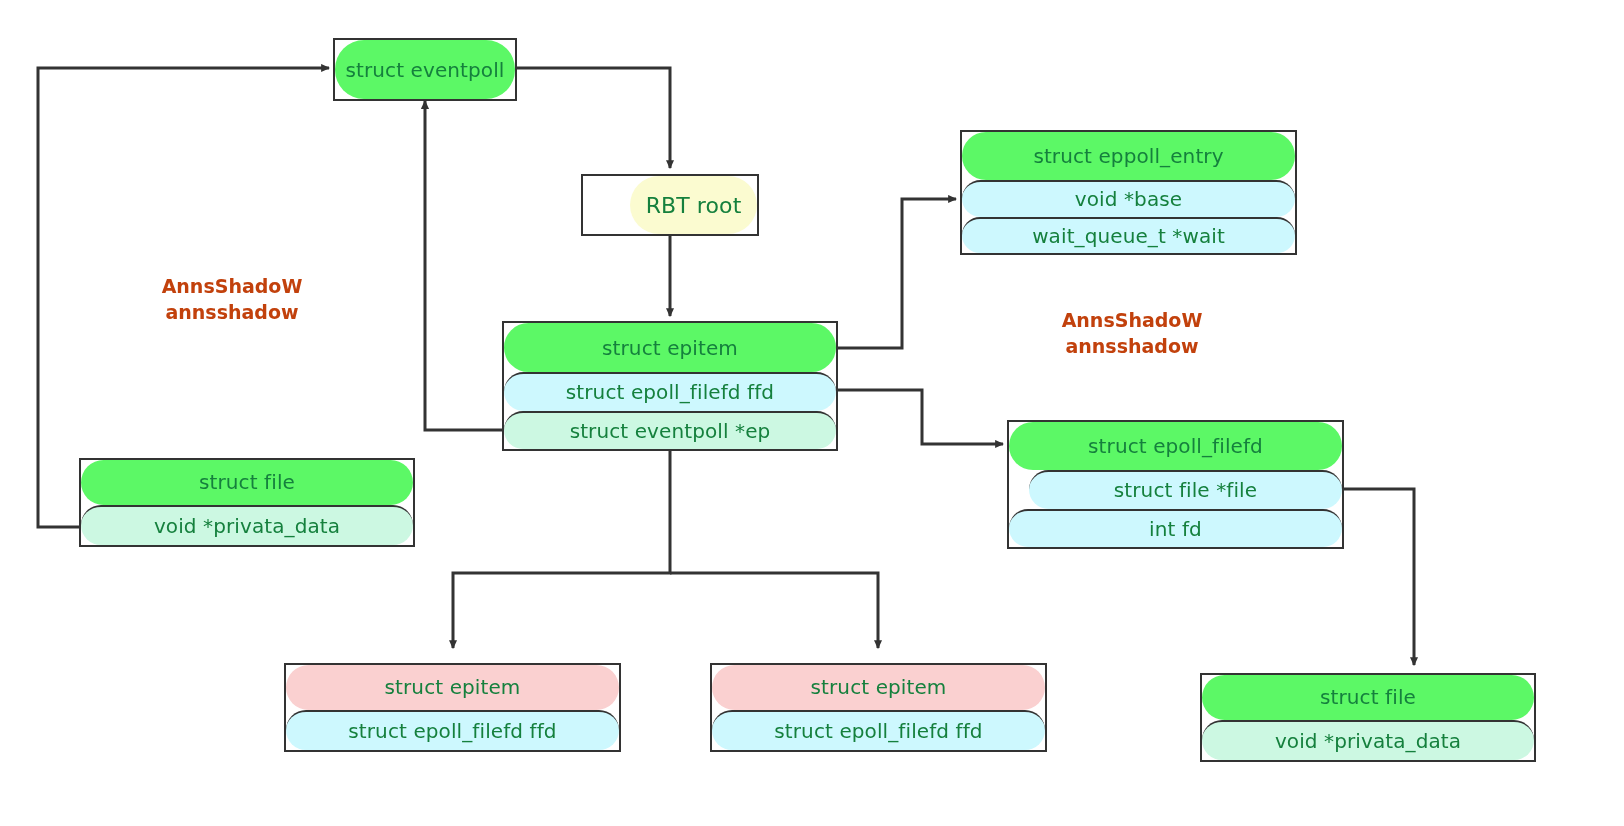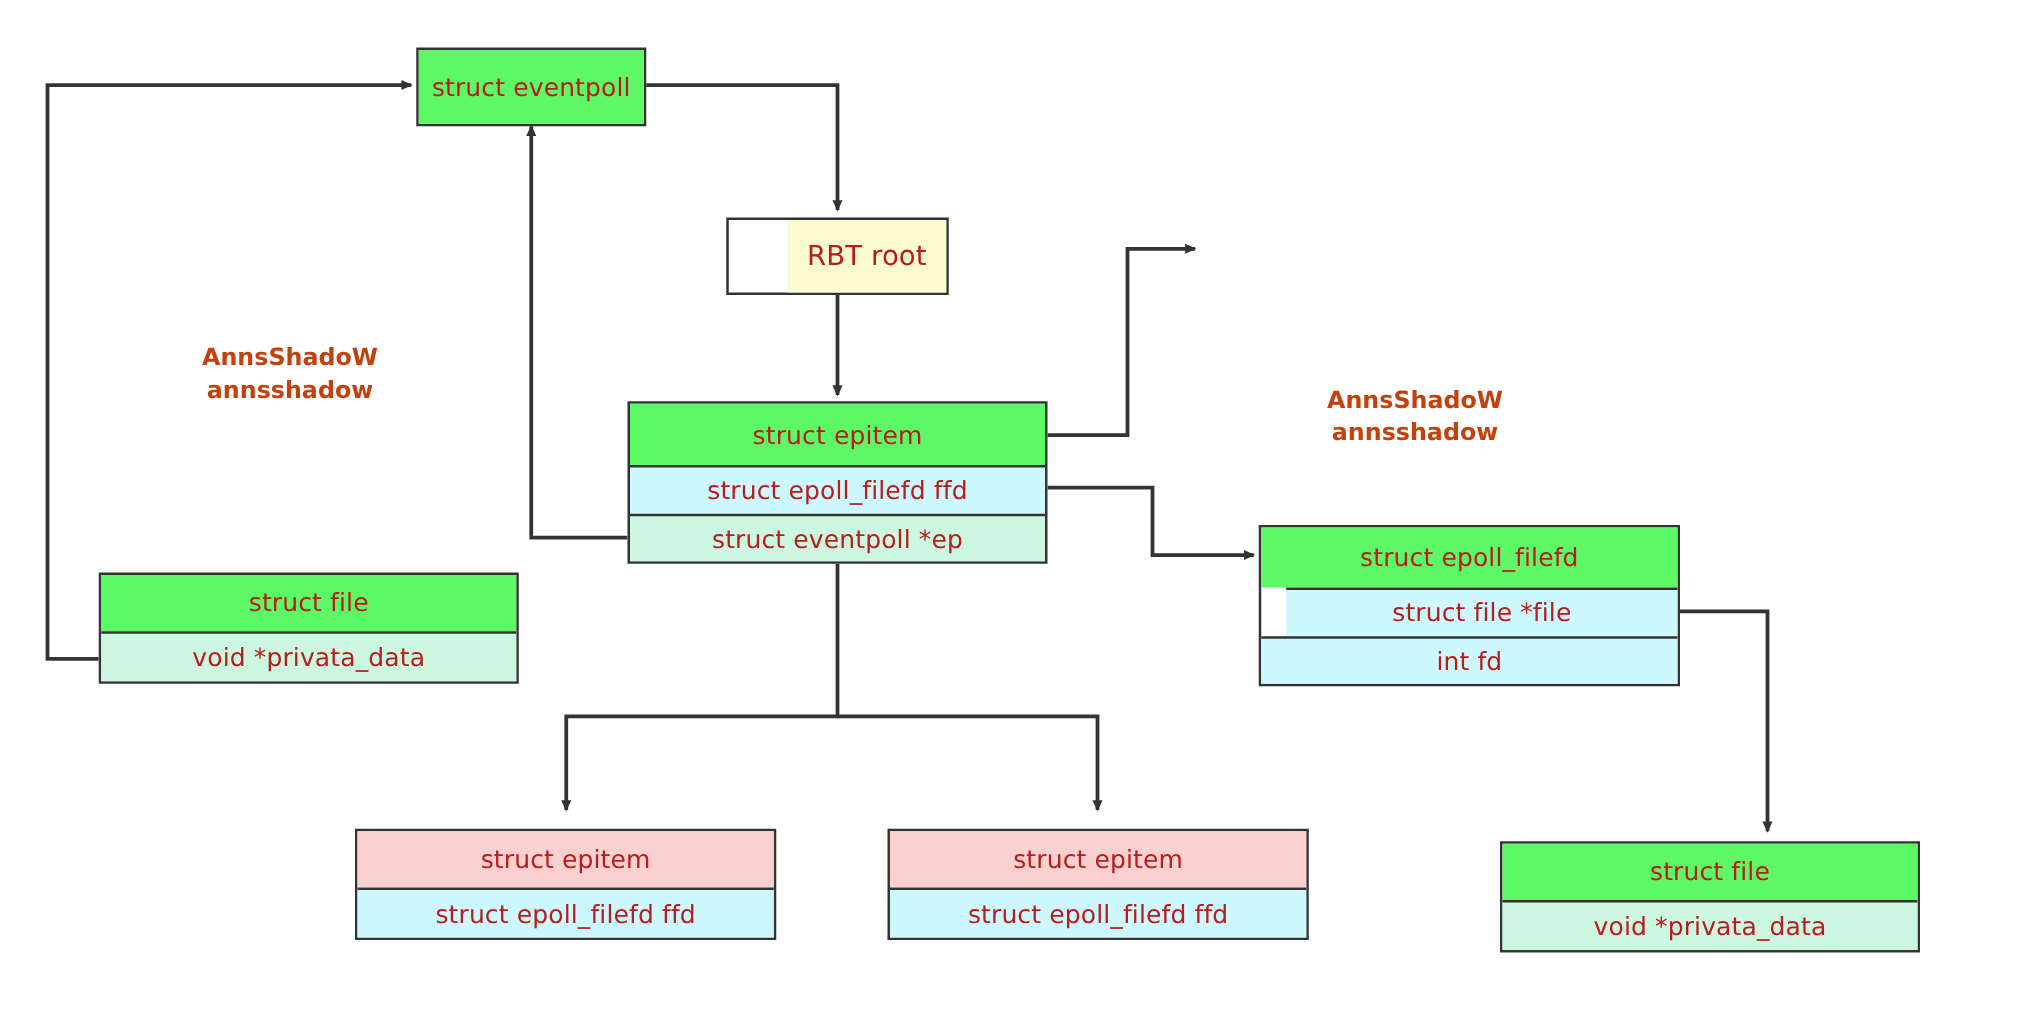--- a/index.html
+++ b/index.html
@@ -31,23 +31,24 @@
     display: flex;
     flex-direction: column;
     z-index: 2;
   }
   .row {
     box-sizing: border-box;
     display: flex;
     align-items: center;
     justify-content: center;
     font-size: 20px;
-    color: #b91c1c;
+    color: #15803d;
     letter-spacing: 0.1px;
     white-space: nowrap;
+    border-radius: 29px;
   }
   .row + .row {
     border-top: 2.5px solid #333333;
   }
   .fill-green  { background: #5cf866; }
   .fill-cyan   { background: #cdf8fe; }
   .fill-mint   { background: #ccf8e2; }
   .fill-pink   { background: #fad0d0; }
   .fill-yellow { background: #fbfbd0; margin-left: 47px; }
 
@@ -98,20 +99,25 @@
   </svg>
 
   <div class="node" style="left:333px; top:38px; width:184px; height:63px;">
     <div class="row fill-green" style="height:100%;">struct eventpoll</div>
   </div>
 
   <div class="node" style="left:581px; top:174px; width:178px; height:62px;">
     <div class="row fill-yellow plain-font" style="height:100%;">RBT root</div>
   </div>
 
+  <div class="node" style="left:960px; top:130px; width:337px; height:125px;">
+    <div class="row fill-green" style="height:49px;">struct eppoll_entry</div>
+    <div class="row fill-cyan" style="height:37px;">void *base</div>
+    <div class="row fill-cyan" style="height:37px;">wait_queue_t *wait</div>
+  </div>
 
   <div class="node" style="left:502px; top:321px; width:336px; height:130px;">
     <div class="row fill-green" style="height:50px;">struct epitem</div>
     <div class="row fill-cyan" style="height:39px;">struct epoll_filefd ffd</div>
     <div class="row fill-mint" style="height:39px;">struct eventpoll *ep</div>
   </div>
 
   <div class="node" style="left:1007px; top:420px; width:337px; height:129px;justify-content:center;">
     <div class="row fill-green" style="height:49px;">struct epoll_filefd</div>
     <div class="row fill-cyan" style="height:39px;margin-left:20px;">struct file *file</div>

